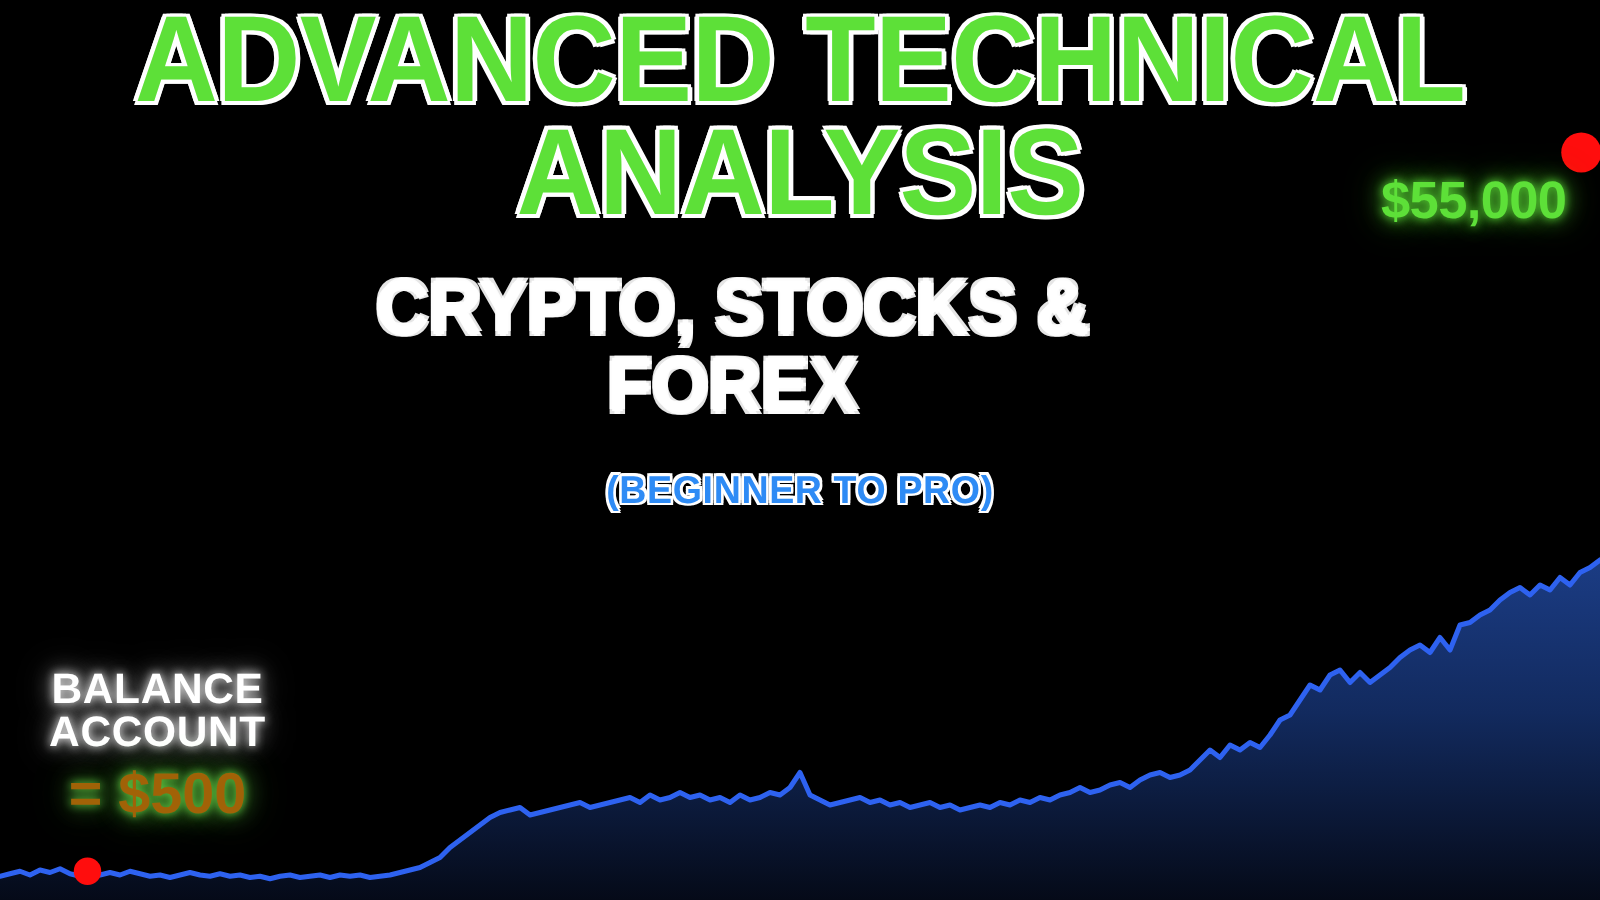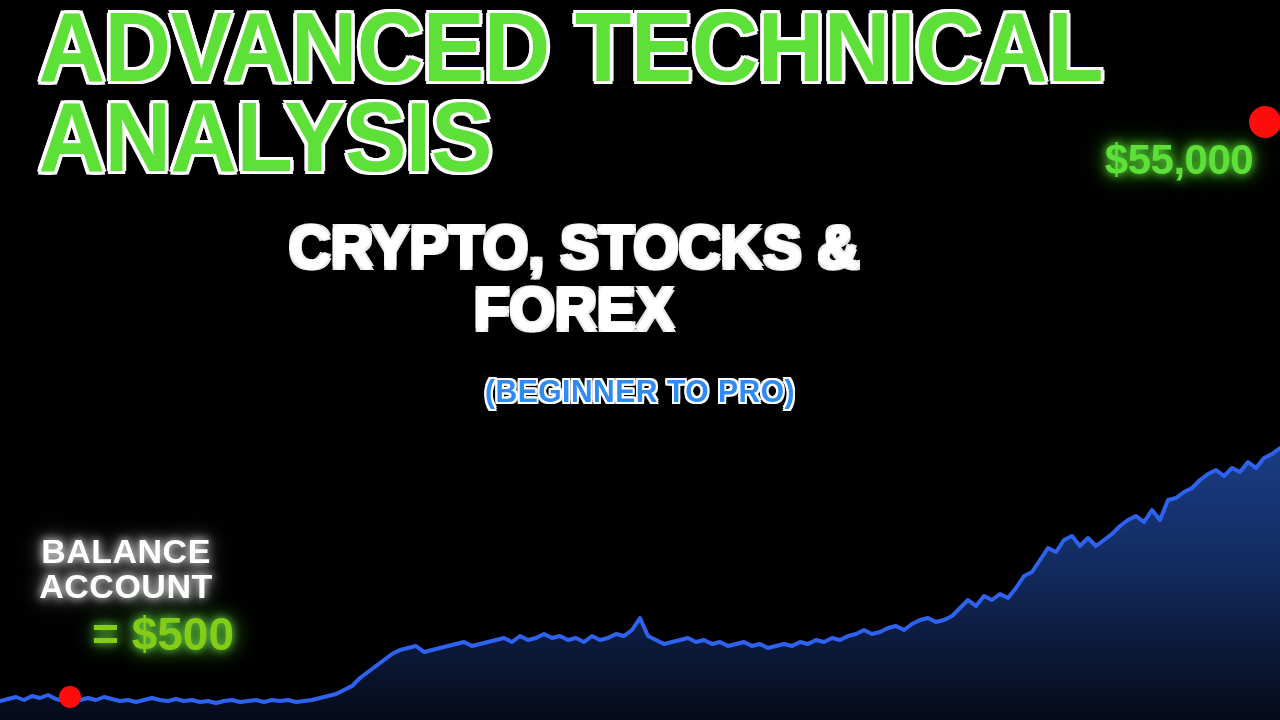--- a/index.html
+++ b/index.html
@@ -48,21 +48,21 @@
     width: 23px;
     height: 23px;
   }
 
   
   #headline {
     position: absolute;
     left: 0;
     top: 0;
     width: 1280px;
-    text-align: left;
+    text-align: center;
     pointer-events: none;
   }
   .title-line {
     display: block;
     font-family: "Liberation Sans", sans-serif;
     font-weight: 700;
     color: #5DE038;
     letter-spacing: -0.5px;
     line-height: 0.92;
     white-space: nowrap;
@@ -82,20 +82,21 @@
     font-size: 98px;
   }
 
   #subtitle {
     position: absolute;
     left: 0;
     top: 216px;
     width: 1148px;
     text-align: center;
     pointer-events: none;
+    padding-left: 12px;
   }
   .subtitle-line {
     display: block;
     font-family: "Liberation Sans", sans-serif;
     font-weight: 700;
     font-size: 62px;
     line-height: 1.0;
     color: #ffffff;
     letter-spacing: -0.5px;
     white-space: nowrap;
@@ -170,27 +171,26 @@
       0 0 30px rgba(255,255,255,0.35);
   }
   #balance-value {
     display: block;
     margin-top: 6px;
     font-family: "Liberation Sans", sans-serif;
     font-weight: 700;
     font-size: 46px;
     line-height: 1.0;
     letter-spacing: 0px;
-    color: #84cc16;
+    color: #a16207;
     white-space: nowrap;
     text-shadow:
       0 0 8px rgba(107,224,74,0.95),
       0 0 20px rgba(107,224,74,0.7),
       0 0 34px rgba(107,224,74,0.4);
-    text-align: right;
   }
 </style>
 </head>
 <body>
 
 <div id="thumbnail">
 
   <div id="chart-layer">
     <svg id="chart-svg" viewBox="0 0 1280 720" preserveAspectRatio="none">
       <defs>

